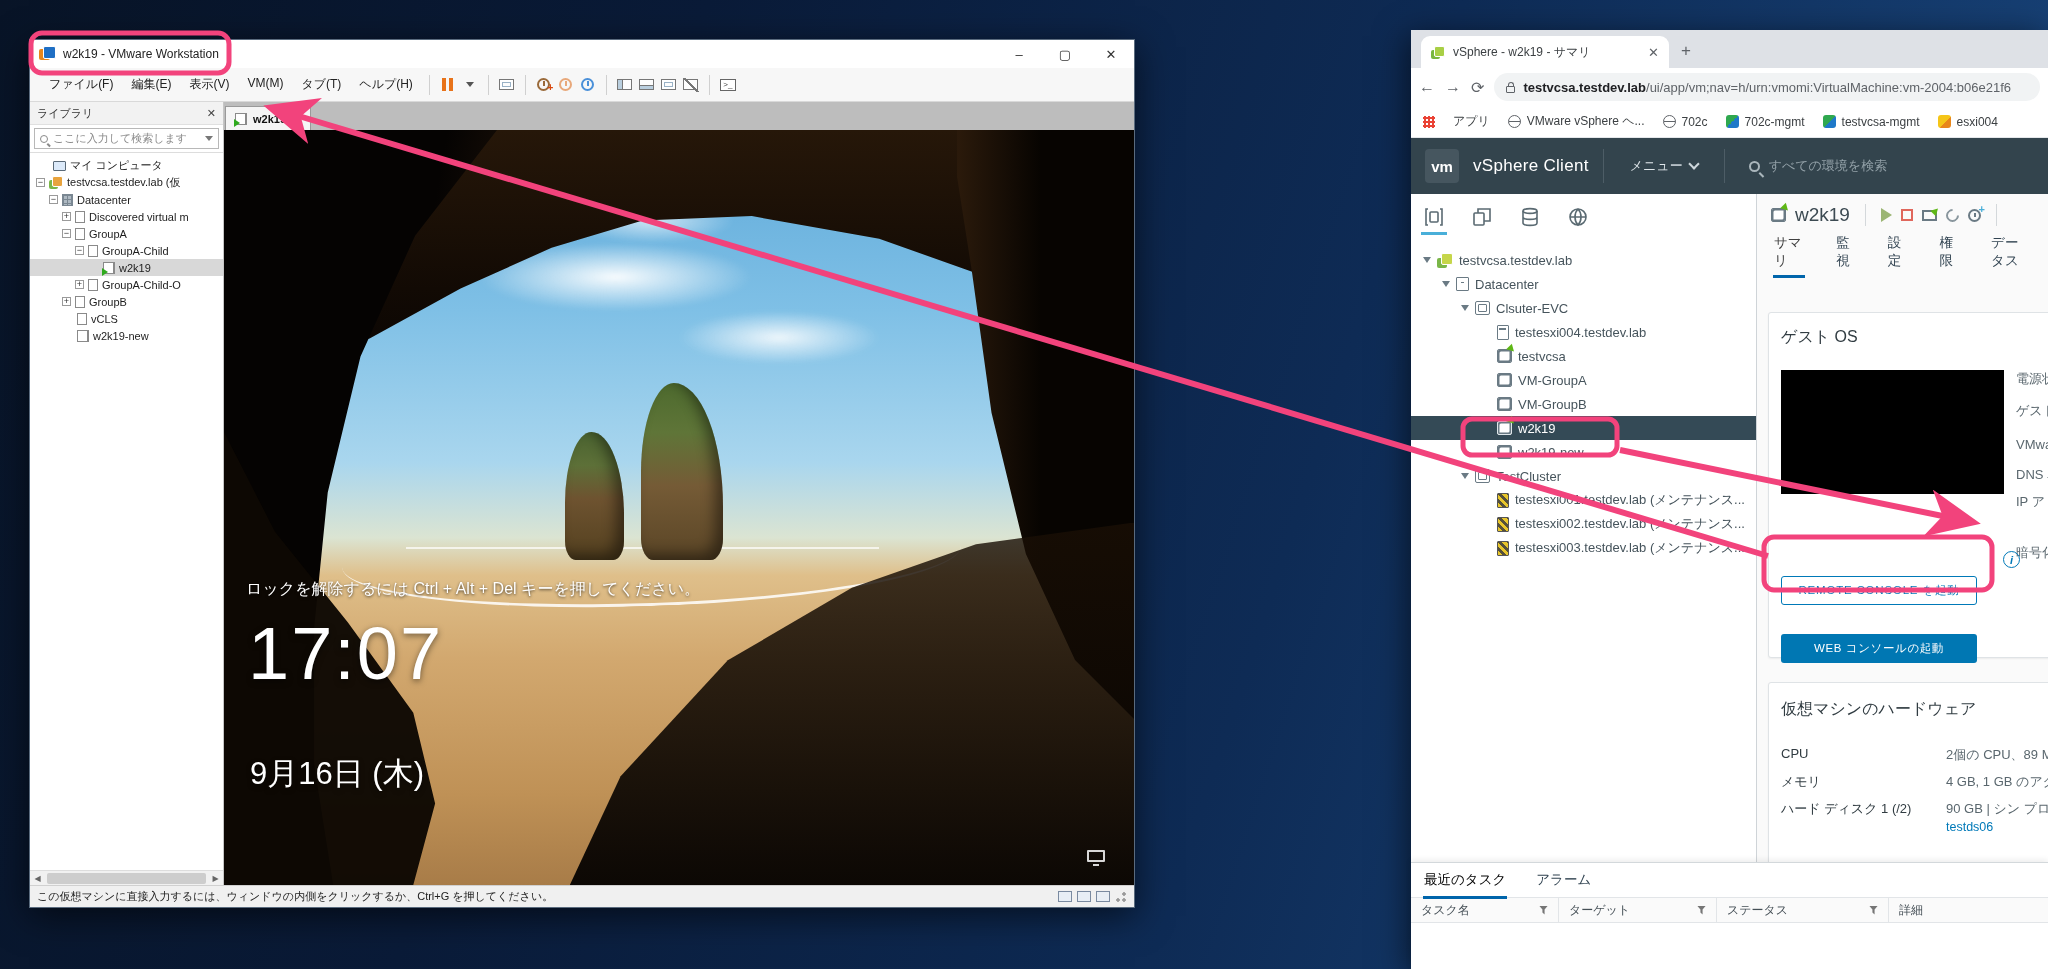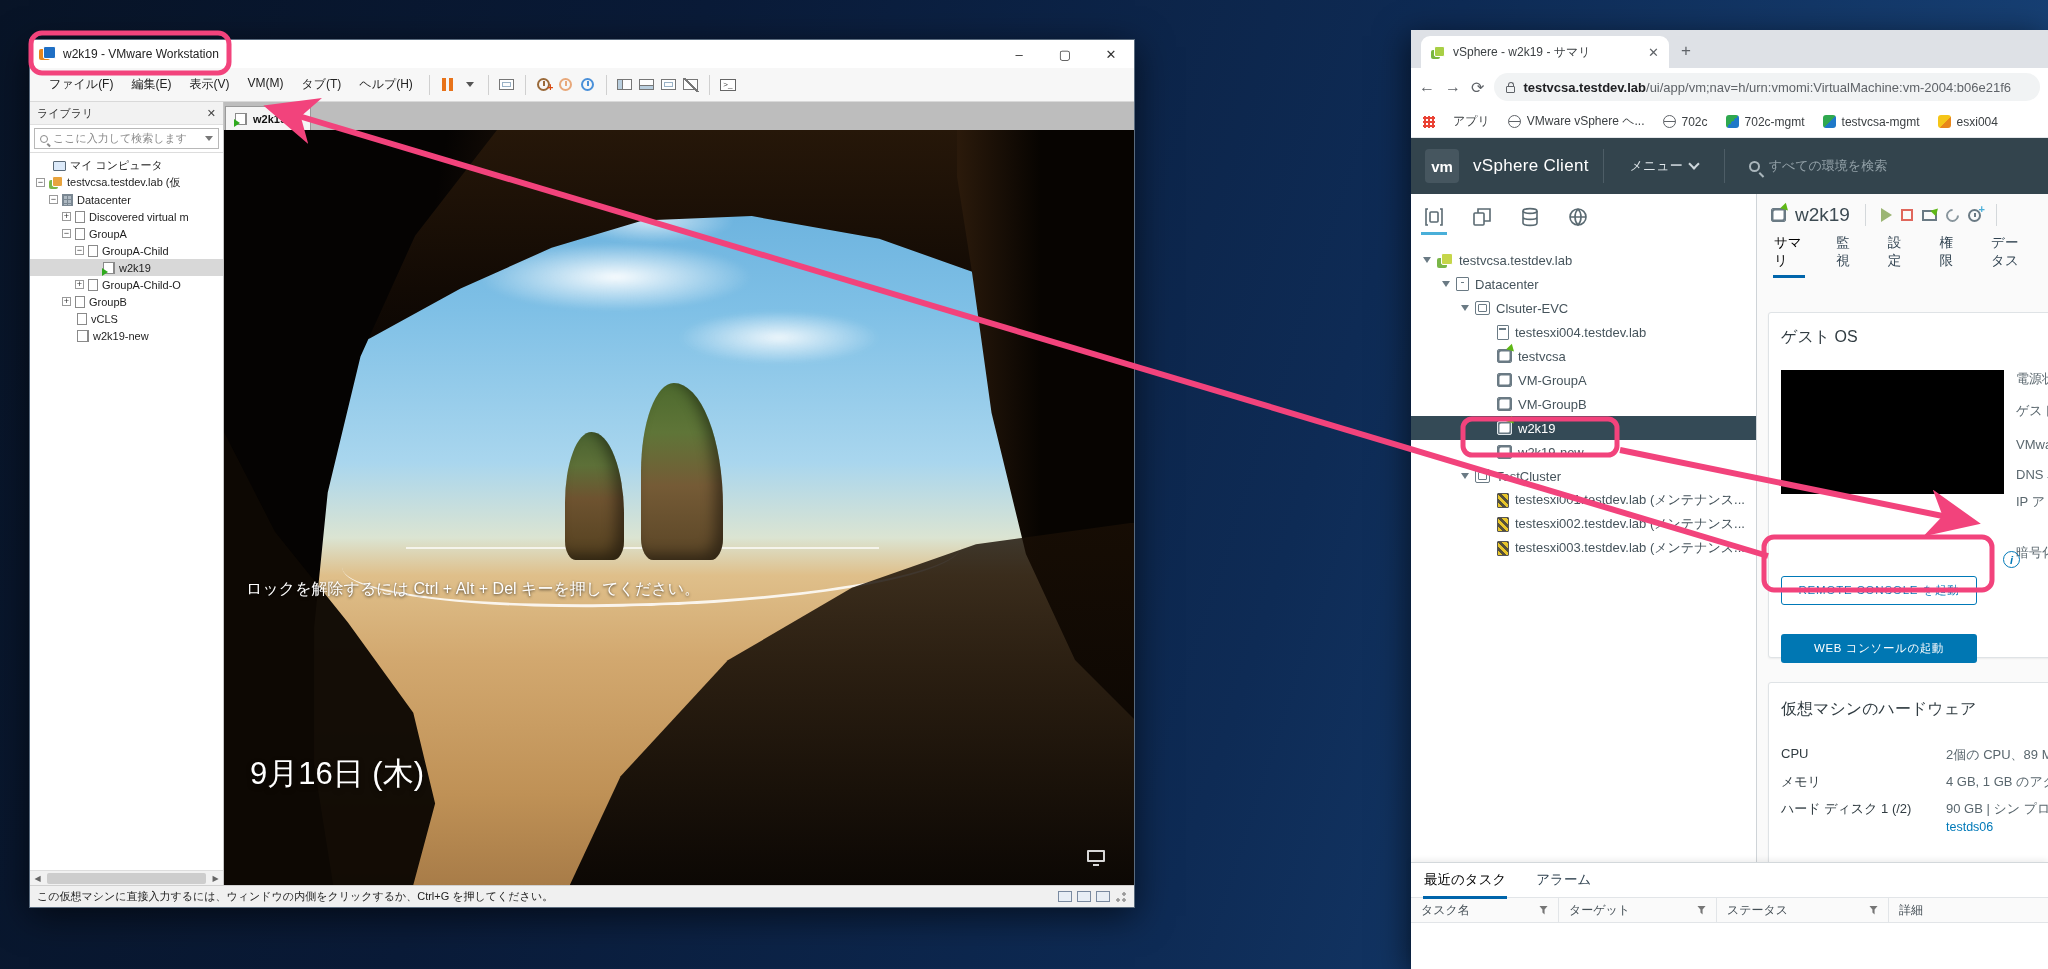--- a/index.html
+++ b/index.html
@@ -179,21 +179,21 @@
   .play-o{width:0;height:0;border-left:11px solid transparent;border-left:11px solid #8aa85a;border-top:7px solid transparent;border-bottom:7px solid transparent;opacity:.85;}
   .stop-o{width:12px;height:12px;border:2px solid #e0675c;}
   .cons-o{width:15px;height:11px;border:2px solid #6a7a84;position:relative;}
   .cons-o::after{content:"";position:absolute;right:-4px;top:-5px;width:0;height:0;border-left:7px solid #5eb715;border-top:4px solid transparent;border-bottom:4px solid transparent;transform:rotate(-45deg);}
   .wrench-o{width:13px;height:13px;border-radius:50%;border:2px solid #8a979e;border-top-color:transparent;transform:rotate(45deg);}
   .clock-o{width:13px;height:13px;border:2px solid #6a7a84;border-radius:50%;position:relative;}
   .clock-o::before{content:"";position:absolute;left:4px;top:2px;width:2px;height:4px;background:#6a7a84;}
   .clock-o::after{content:"+";position:absolute;right:-6px;top:-8px;color:#49afd9;font-size:11px;font-weight:bold;}
   .vs-tabs{position:absolute;top:42px;left:0;right:0;height:32px;display:flex;gap:30px;padding:0 16px;font-size:13.5px;color:#314351;align-items:center;}
   .vs-tab{position:relative;padding:6px 1px;}
-  .vs-tab.active{color:#000000;}
+  .vs-tab.active{color:#404040;}
   .vs-tab.active::after{content:"";position:absolute;left:0;right:0;bottom:-2px;height:3px;background:#0065ab;}
   .card{position:absolute;background:#fff;border:1px solid #dfe3e6;border-radius:3px;box-shadow:0 1px 2px rgba(0,0,0,.06);}
   #card-guest{left:11px;top:118px;width:330px;height:346px;padding:14px 12px;}
   .card-h{font-size:16px;font-weight:400;color:#313c42;}
   .guest-body{display:flex;margin-top:22px;gap:12px;}
   .thumb{width:223px;height:124px;background:#000;flex:none;}
   .side-labels{display:flex;flex-direction:column;font-size:13px;color:#5a676e;}
   .gbtn-remote{margin-top:14px;width:196px;height:29px;border:1px solid #0079b8;border-radius:3px;color:#0079b8;
     font-size:11.5px;letter-spacing:.8px;display:flex;align-items:center;justify-content:center;background:#fff;}
   .info-i{position:absolute;left:234px;top:238px;width:17px;height:17px;border:1.5px solid #0079b8;border-radius:50%;
@@ -377,20 +377,21 @@
             <span class="stack stack1"></span>
             <span class="stack stack2"></span>
             <span class="foam"></span>
             <span class="rock rock-top"></span>
             <span class="rock rock-right"></span>
             <span class="rock rock-left"></span>
             <span class="rock shadow-bl"></span>
             <span class="rock shadow-br"></span>
           </div>
           <div class="lock-msg">ロックを解除するには Ctrl + Alt + Del キーを押してください。</div>
+          <div class="lock-time">17:07</div>
           <div class="lock-date">9月16日 (木)</div>
           <span class="net-ic"></span>
         </div>
       </div>
     </div>
     <div class="ws-statusbar">
       <span>この仮想マシンに直接入力するには、ウィンドウの内側をクリックするか、Ctrl+G を押してください。</span>
       <span class="st-icons">
         <span class="st-ic"></span>
         <span class="st-ic"></span>

